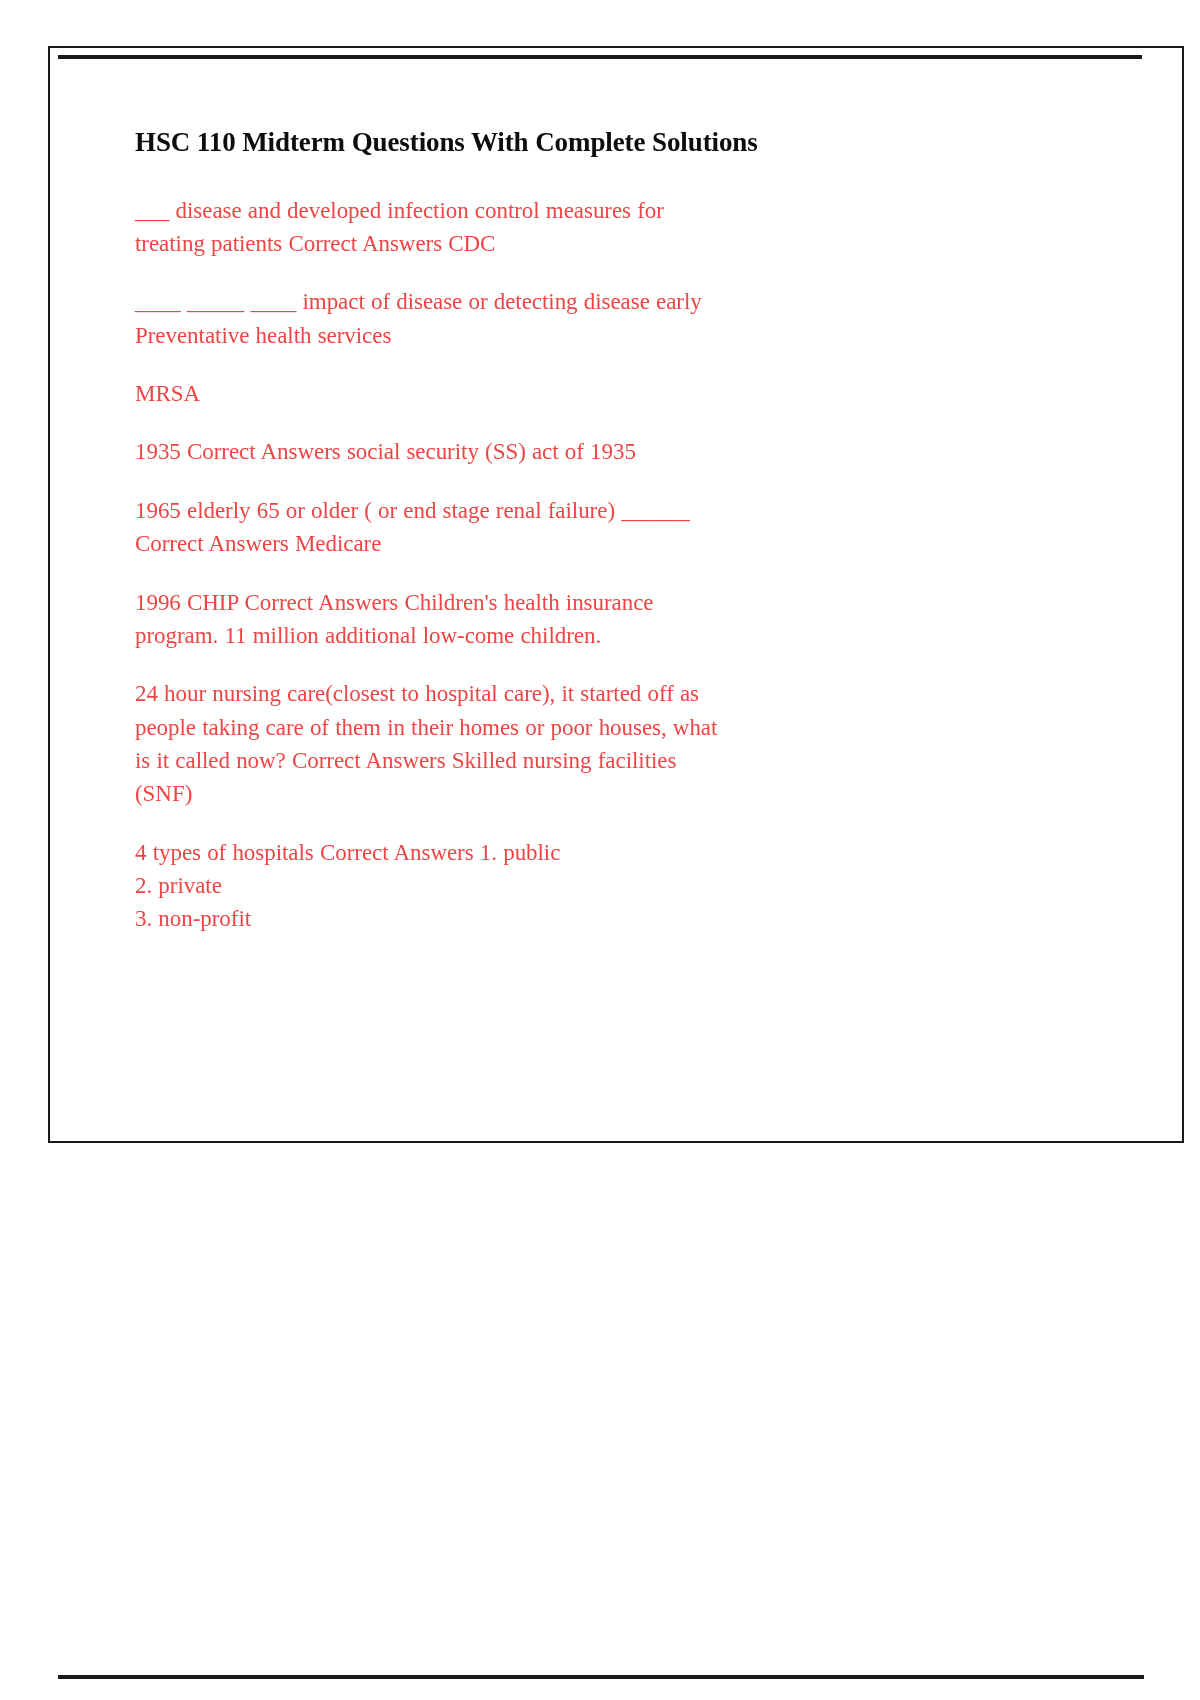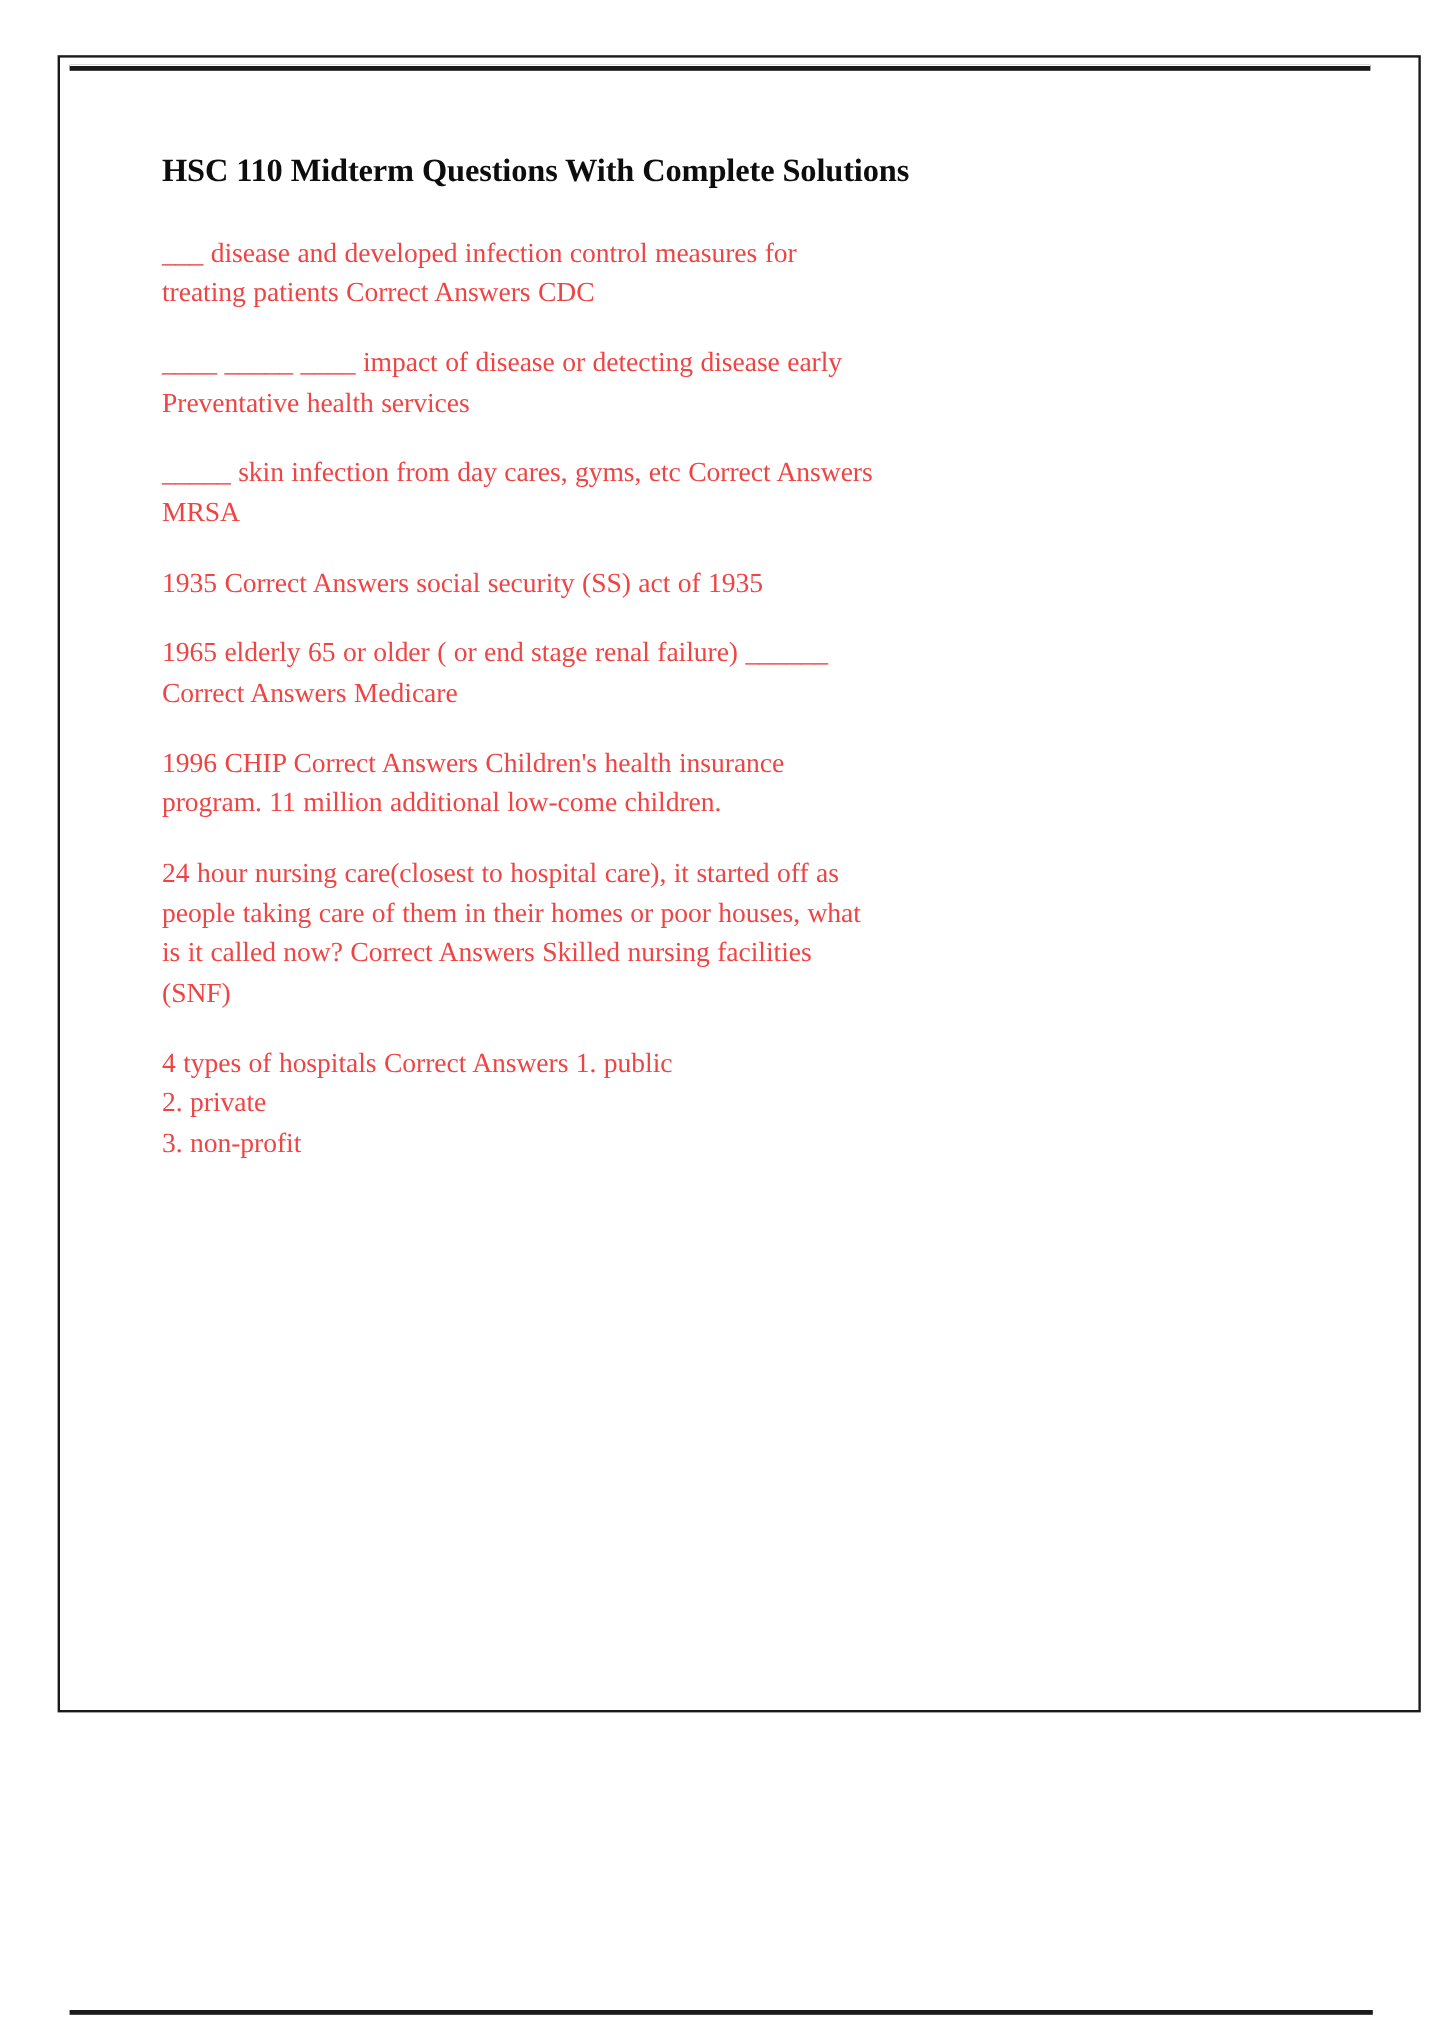--- a/index.html
+++ b/index.html
@@ -15,21 +15,21 @@
     color: #111111;
     overflow: hidden;
   }
 
   
   #page-sheet {
     position: absolute;
     left: 48px;
     top: 46px;
     width: 1136px;
-    height: 1381px;
+    height: 1097px;
     box-sizing: border-box;
     border: 2px solid #1a1a1a;
     background: #ffffff;
   }
 
   
   #header-rule {
     position: absolute;
     left: 8px;
     top: 6px;
@@ -93,21 +93,20 @@
       <span class="qa-line">___ disease and developed infection control measures for</span>
       <span class="qa-line">treating patients  Correct Answers  CDC</span>
     </p>
 
     <p class="qa-block">
       <span class="qa-line">____ _____ ____ impact of disease or detecting disease early</span>
       <span class="qa-line">Preventative health services</span>
     </p>
 
     <p class="qa-block">
-      <span class="qa-line">_____ skin infection from day cares, gyms, etc  Correct Answers</span>
       <span class="qa-line">MRSA</span>
     </p>
 
     <p class="qa-block">
       <span class="qa-line">1935  Correct Answers  social security (SS) act of 1935</span>
     </p>
 
     <p class="qa-block">
       <span class="qa-line">1965 elderly 65 or older ( or end stage renal failure) ______</span>
       <span class="qa-line">Correct Answers  Medicare</span>

